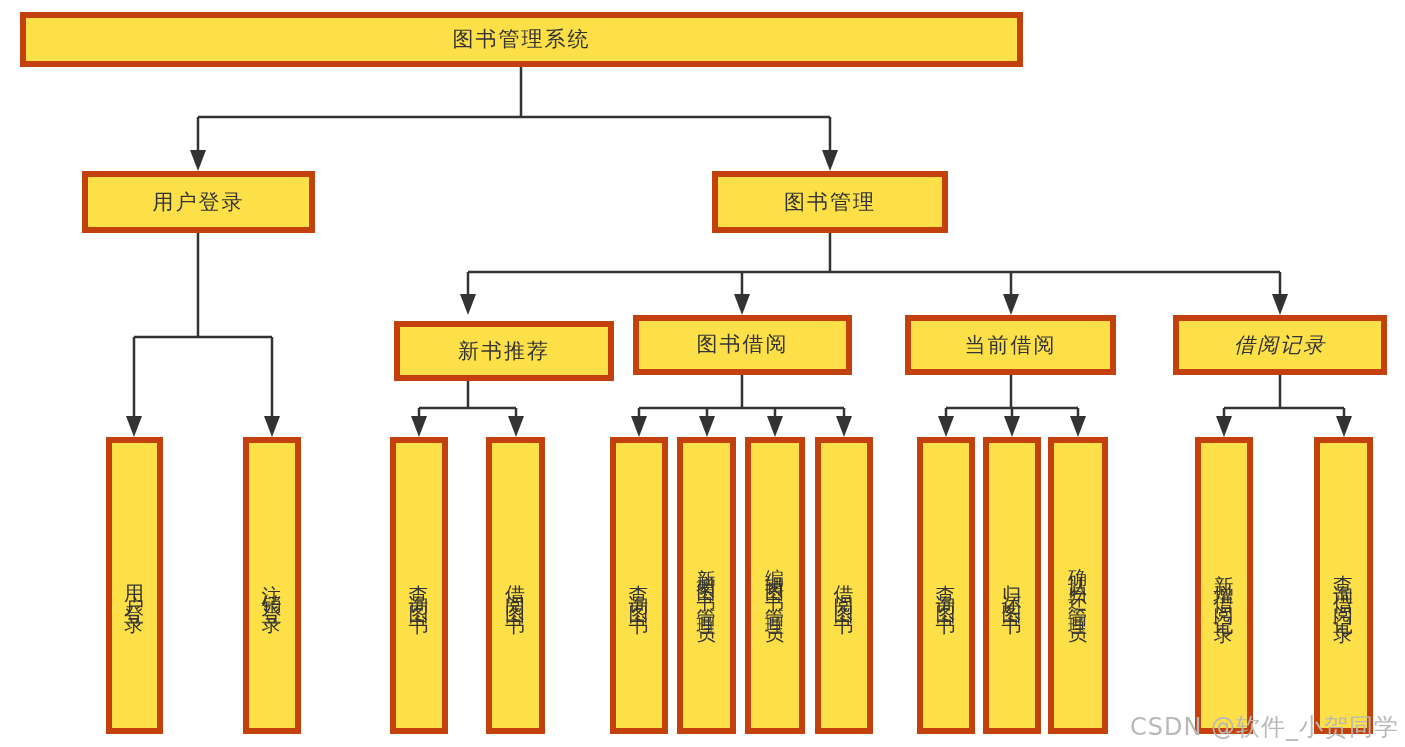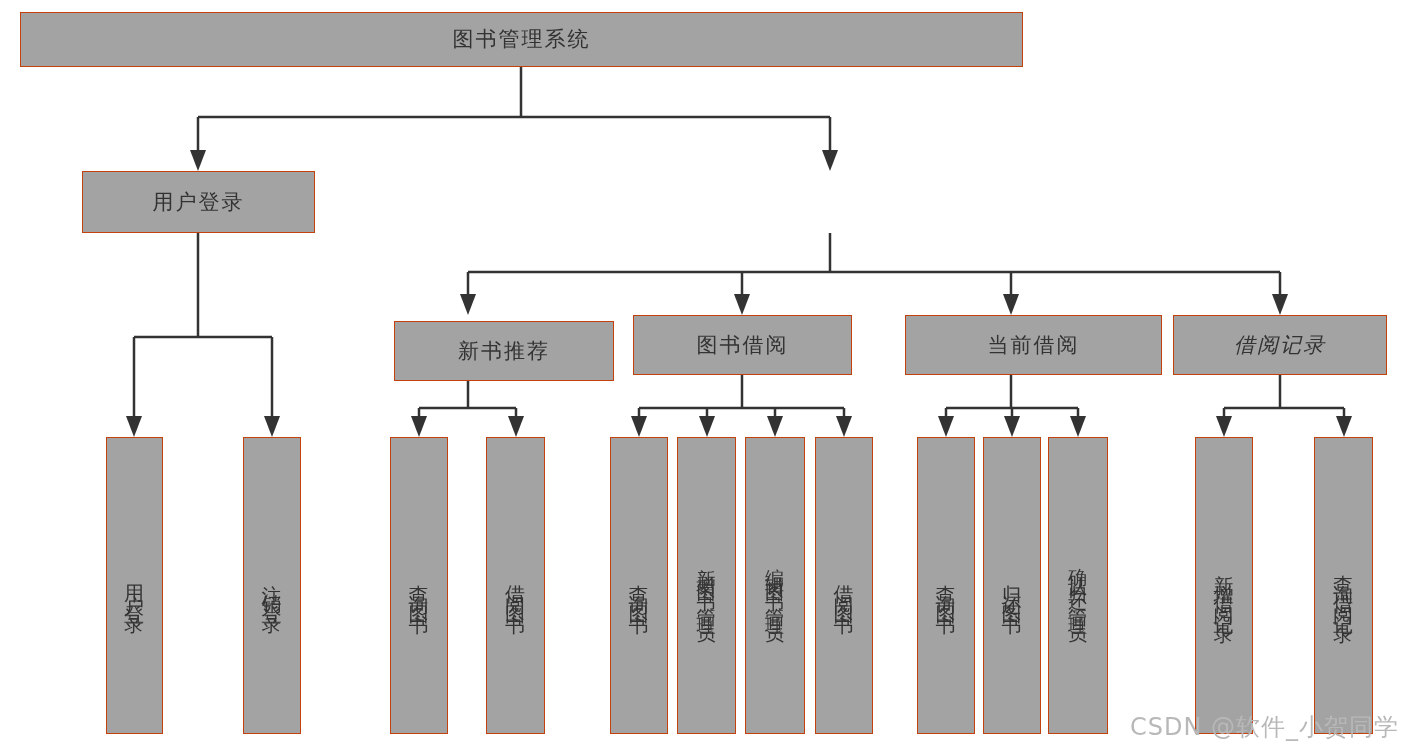--- a/index.html
+++ b/index.html
@@ -12,22 +12,22 @@
     overflow: hidden;
   }
   svg.connectors {
     position: absolute;
     left: 0; top: 0;
     pointer-events: none;
   }
   .node {
     position: absolute;
     box-sizing: border-box;
-    border: 1px solid #c2410c;
-    background: #a3a3a3;
+    border: 6px solid #c2410c;
+    background: #fde047;
     color: #333333;
     display: flex;
     align-items: center;
     justify-content: center;
     text-align: right;
   }
   .hbox {
     font-size: 21px;
     letter-spacing: 2px;
     line-height: 1;
@@ -121,24 +121,25 @@
       <polygon points="1004,416 1020,416 1012,437"></polygon>
       <polygon points="1070,416 1086,416 1078,437"></polygon>
       <polygon points="1216,416 1232,416 1224,437"></polygon>
       <polygon points="1336,416 1352,416 1344,437"></polygon>
     </g>
   </svg>
 
   <div class="node hbox" style="left:20px; top:12px; width:1003px; height:55px;">图书管理系统</div>
 
   <div class="node hbox" style="left:82px; top:171px; width:233px; height:62px;">用户登录</div>
+  <div class="node hbox" style="left:712px; top:171px; width:236px; height:62px;">图书管理</div>
 
   <div class="node hbox" style="left:358px; top:321px; width:220px; height:60px;margin-left:36px;">新书推荐</div>
-  <div class="node hbox" style="left:633px; top:315px; width:219px; height:60px;">图书借阅</div>
-  <div class="node hbox" style="left:905px; top:315px; width:257px; height:60px;">当前借阅</div>
+  <div class="node hbox" style="left:633px; top:315px; width:219px; height:60px;font-family:Liberation Mono, monospace;">图书借阅</div>
+  <div class="node hbox" style="left:905px; top:315px; width:211px; height:60px;">当前借阅</div>
   <div class="node hbox" style="left:1173px; top:315px; width:214px; height:60px;font-style:italic;">借阅记录</div>
 
   <div class="node vbox" style="left:106px; top:437px; width:57px; height:297px;">用户登录</div>
   <div class="node vbox" style="left:243px; top:437px; width:58px; height:297px;">注销登录</div>
 
   <div class="node vbox" style="left:390px; top:437px; width:58px; height:297px;">查询图书</div>
   <div class="node vbox" style="left:486px; top:437px; width:59px; height:297px;">借阅图书</div>
 
   <div class="node vbox" style="left:610px; top:437px; width:58px; height:297px;">查询图书</div>
   <div class="node vbox long" style="left:677px; top:437px; width:59px; height:297px;">新增图书（管理员）</div>

